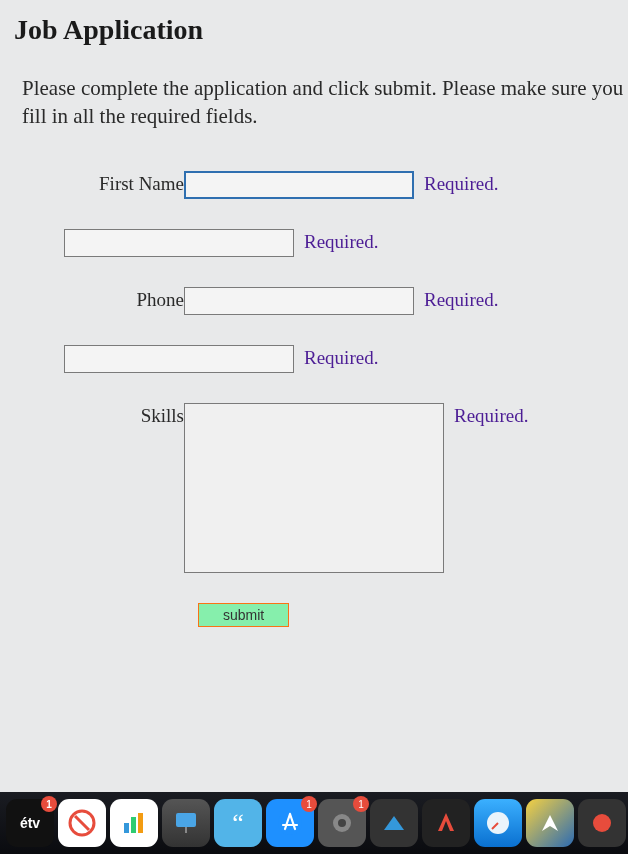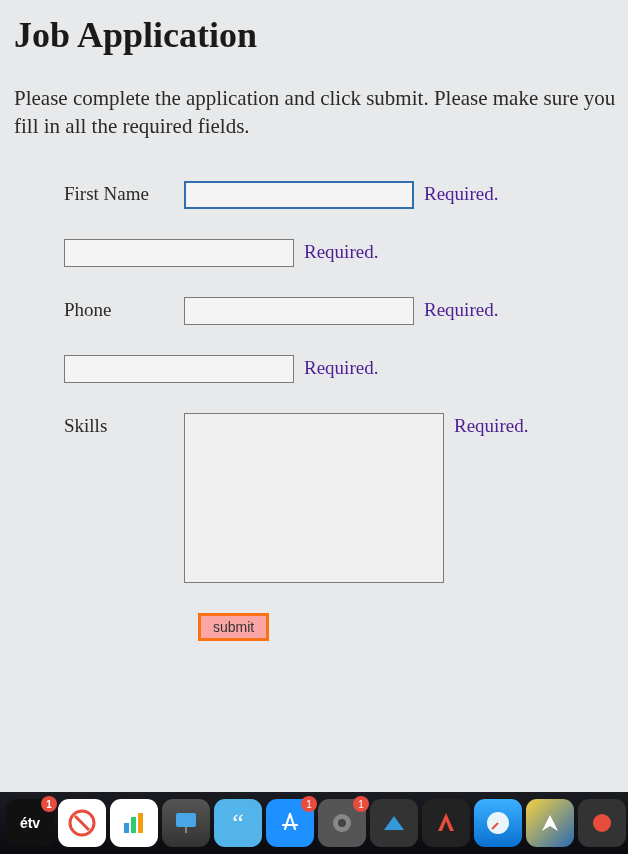--- a/index.html
+++ b/index.html
@@ -10,43 +10,43 @@
       background: #e8e9ea;
       width: 628px;
       height: 854px;
       position: relative;
     }
     .page {
       padding: 14px 0 0 14px;
       background: #e8e9ea;
     }
     h1 {
-      font-size: 36px;
+      font-size: 28px;
       font-weight: bold;
       margin: 0 0 28px 0;
       color: #1a1a1a;
     }
     .instructions {
       font-size: 21px;
       color: #2a2a2a;
-      margin: 0 0 40px 0;
+      margin: 0 0 40px 8px;
       line-height: 1.35;
     }
     .form-wrap {
       padding-left: 50px;
     }
     .form-row {
       display: flex;
       align-items: flex-start;
       margin-bottom: 30px;
       font-size: 19px;
     }
     .form-label {
       width: 120px;
-      text-align: left;
+      text-align: right;
       color: #2a2a2a;
       padding-top: 2px;
     }
     .text-input {
       width: 230px;
       height: 28px;
       border: 1px solid #7a7a7a;
       background: #f4f4f4;
       font-family: inherit;
       font-size: 15px;
@@ -72,23 +72,23 @@
       font-size: 19px;
       padding-top: 2px;
     }
     .submit-row {
       padding-left: 134px;
       margin-top: 10px;
     }
     .submit-btn {
       font-family: Arial, sans-serif;
       font-size: 14px;
-      padding: 3px 12px;
-      background: #fca5a5;
-      border: 3px solid #f97316;
+      padding: 3px 24px;
+      background: #86efac;
+      border: 1px solid #f97316;
       color: #333;
     }
     
     .dock {
       position: absolute;
       bottom: 0;
       left: 0;
       right: 0;
       height: 62px;
       background: linear-gradient(#1a1c22, #0a0b0f);

